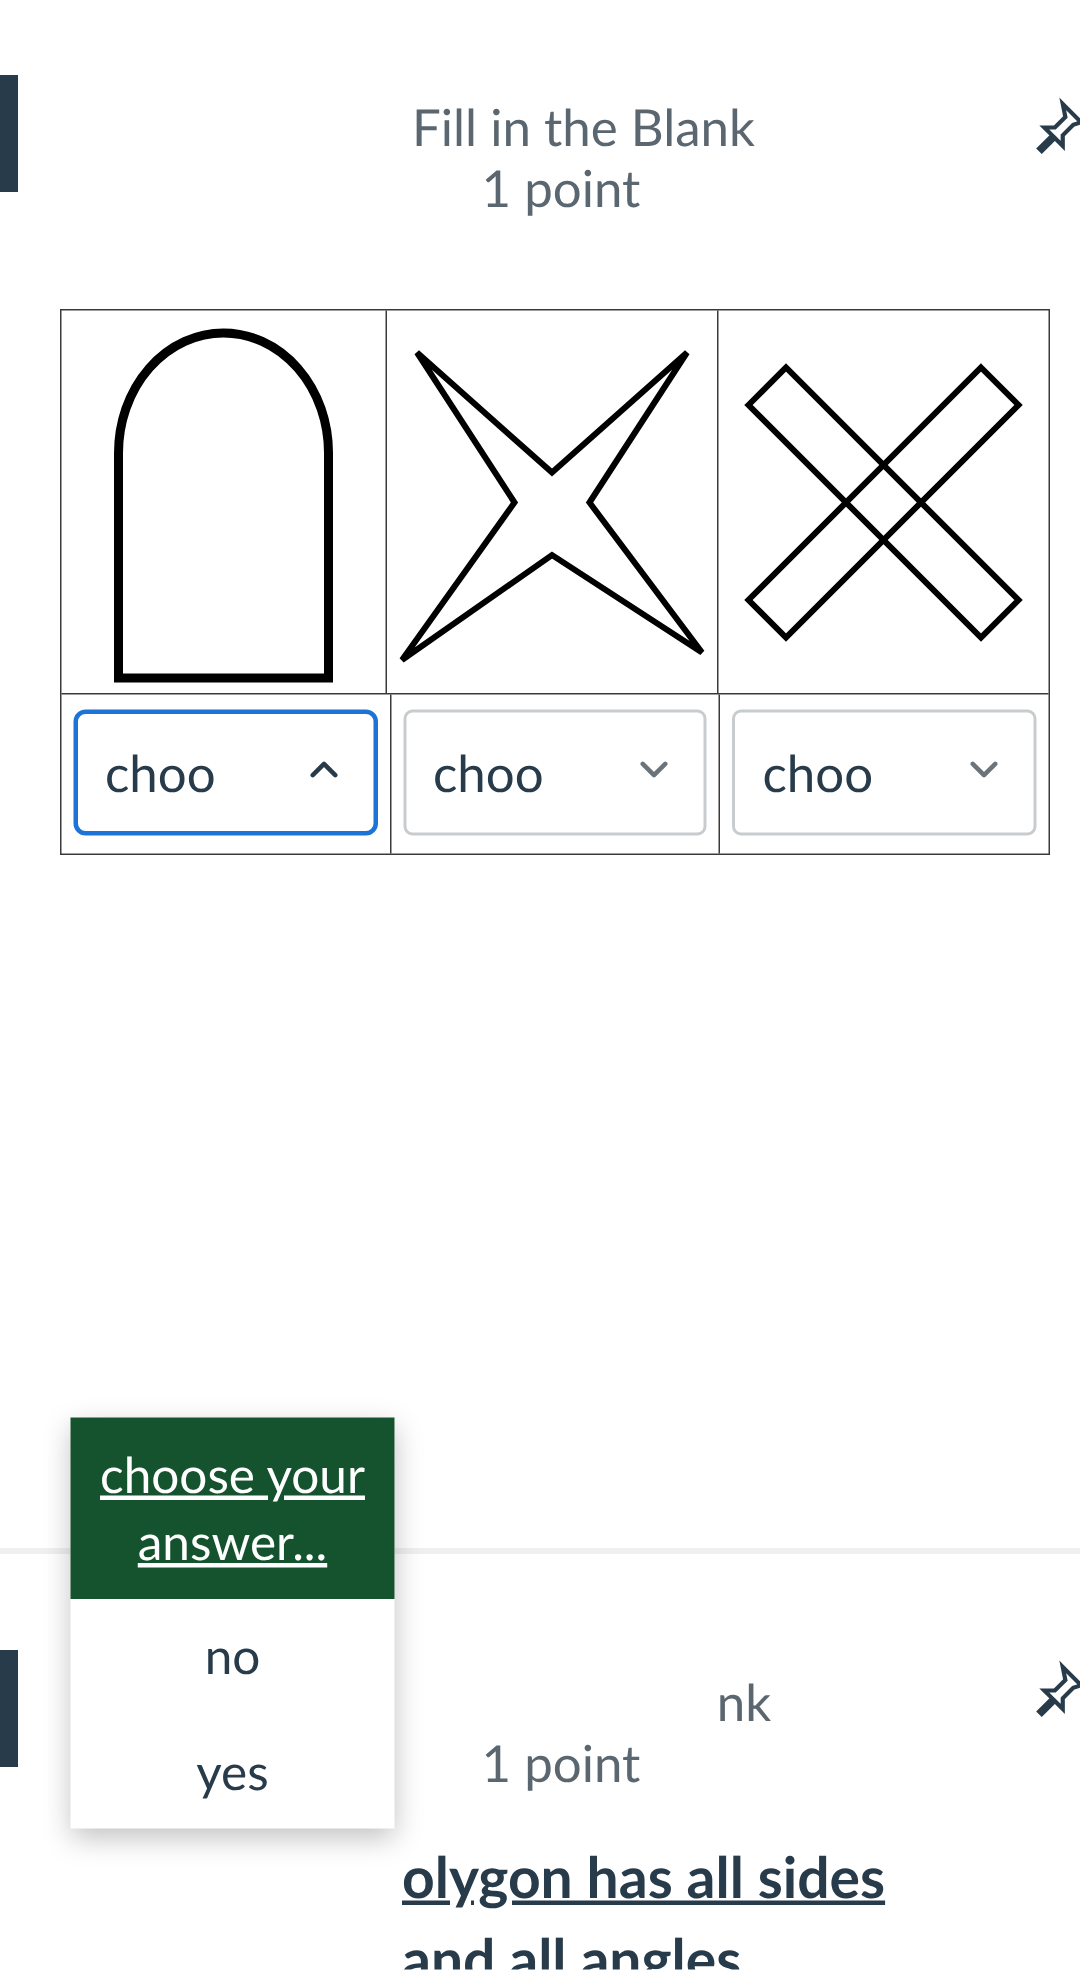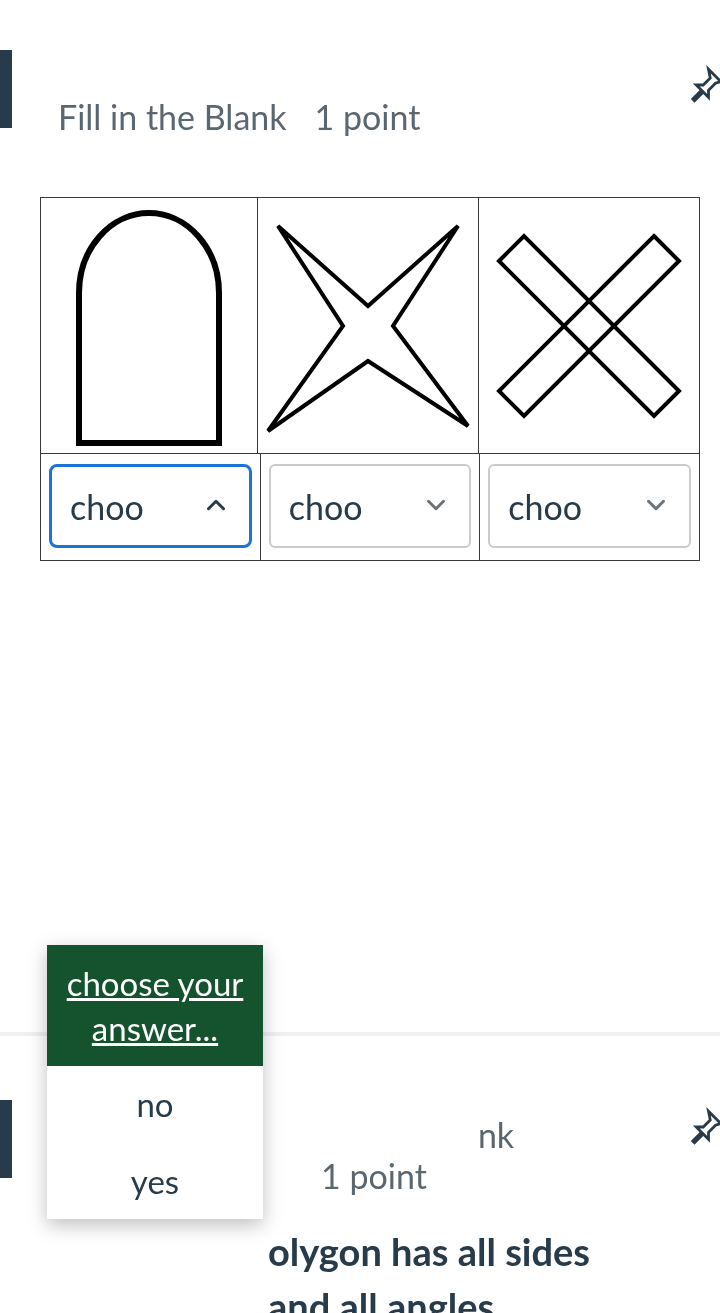--- a/index.html
+++ b/index.html
@@ -1,20 +1,20 @@
 <!DOCTYPE html>
 <html><head>
 <meta charset="utf-8">
 <style>
   * { box-sizing: border-box; margin: 0; padding: 0; }
   html, body { width: 720px; height: 1313px; font-family: 'Lato', 'Helvetica Neue', Arial, sans-serif; background: #fff; overflow: hidden; }
   .viewport { position: relative; width: 720px; height: 1313px; }
 
   .question-block { position: relative; padding: 0; }
-  .q-header { display: flex; align-items: flex-end; padding: 96px 0 0 0; position: relative; }
+  .q-header { display: flex; align-items: center; padding: 64px 0 0 0; position: relative; flex-direction: column; }
   .q-bar { position: absolute; left: 0; top: 50px; width: 12px; height: 78px; background: #283b4a; }
   .q-type { font-size: 34px; color: #5b6770; margin-left: 58px; }
   .q-points { font-size: 34px; color: #5b6770; margin-left: 28px; }
   .pin-wrap { position: absolute; right: -6px; top: 64px; }
 
   .q-body { padding: 10px 40px 30px 40px; }
   .q-prompt { font-size: 38px; font-weight: 700; color: #283b4a; line-height: 1.45; letter-spacing: -0.2px; }
 
   .figures-table { margin: 60px 40px 0 40px; border: 1px solid #3a3a3a; display: flex; flex-direction: column; width: 660px; justify-content: space-between; }
   .row { display: flex; }
@@ -66,21 +66,21 @@
   }
   .dd-menu .item.sel { background: #14532d; color: #fff; text-decoration: underline; }
 
   .next-q { position: absolute; left: 0; top: 1100px; width: 720px; }
   .next-q .q-bar2 { position: absolute; left: 0; top: 0; width: 12px; height: 78px; background: #283b4a; }
   .next-q .hdr { display:flex; align-items:center; padding-top: 14px; flex-direction: column;}
   .next-q .nk { font-size: 34px; color: #5b6770; margin-left: 272px; }
   .next-q .pts2 { font-size: 34px; color: #5b6770; margin-left: 28px; }
   .next-q .pin2 { position: absolute; right: -6px; top: 6px; }
   .next-q .body2 { padding: 28px 40px 0 40px; font-size: 38px; font-weight:700; color:#283b4a; line-height:1.45; }
-  .next-q .frag1 { margin-left: 228px; display: block; }
+  .next-q .frag1 { margin-left: 228px; display: block; text-decoration: underline; }
   .next-q .frag2 { margin-left: 228px; display: block; }
 
   .divider { position:absolute; left:0; top:1032px; width:720px; height:4px; background:#eef0f1;}
 
   svg.shape { display:block; }
 </style>
 </head>
 <body>
 <div class="viewport">
 

